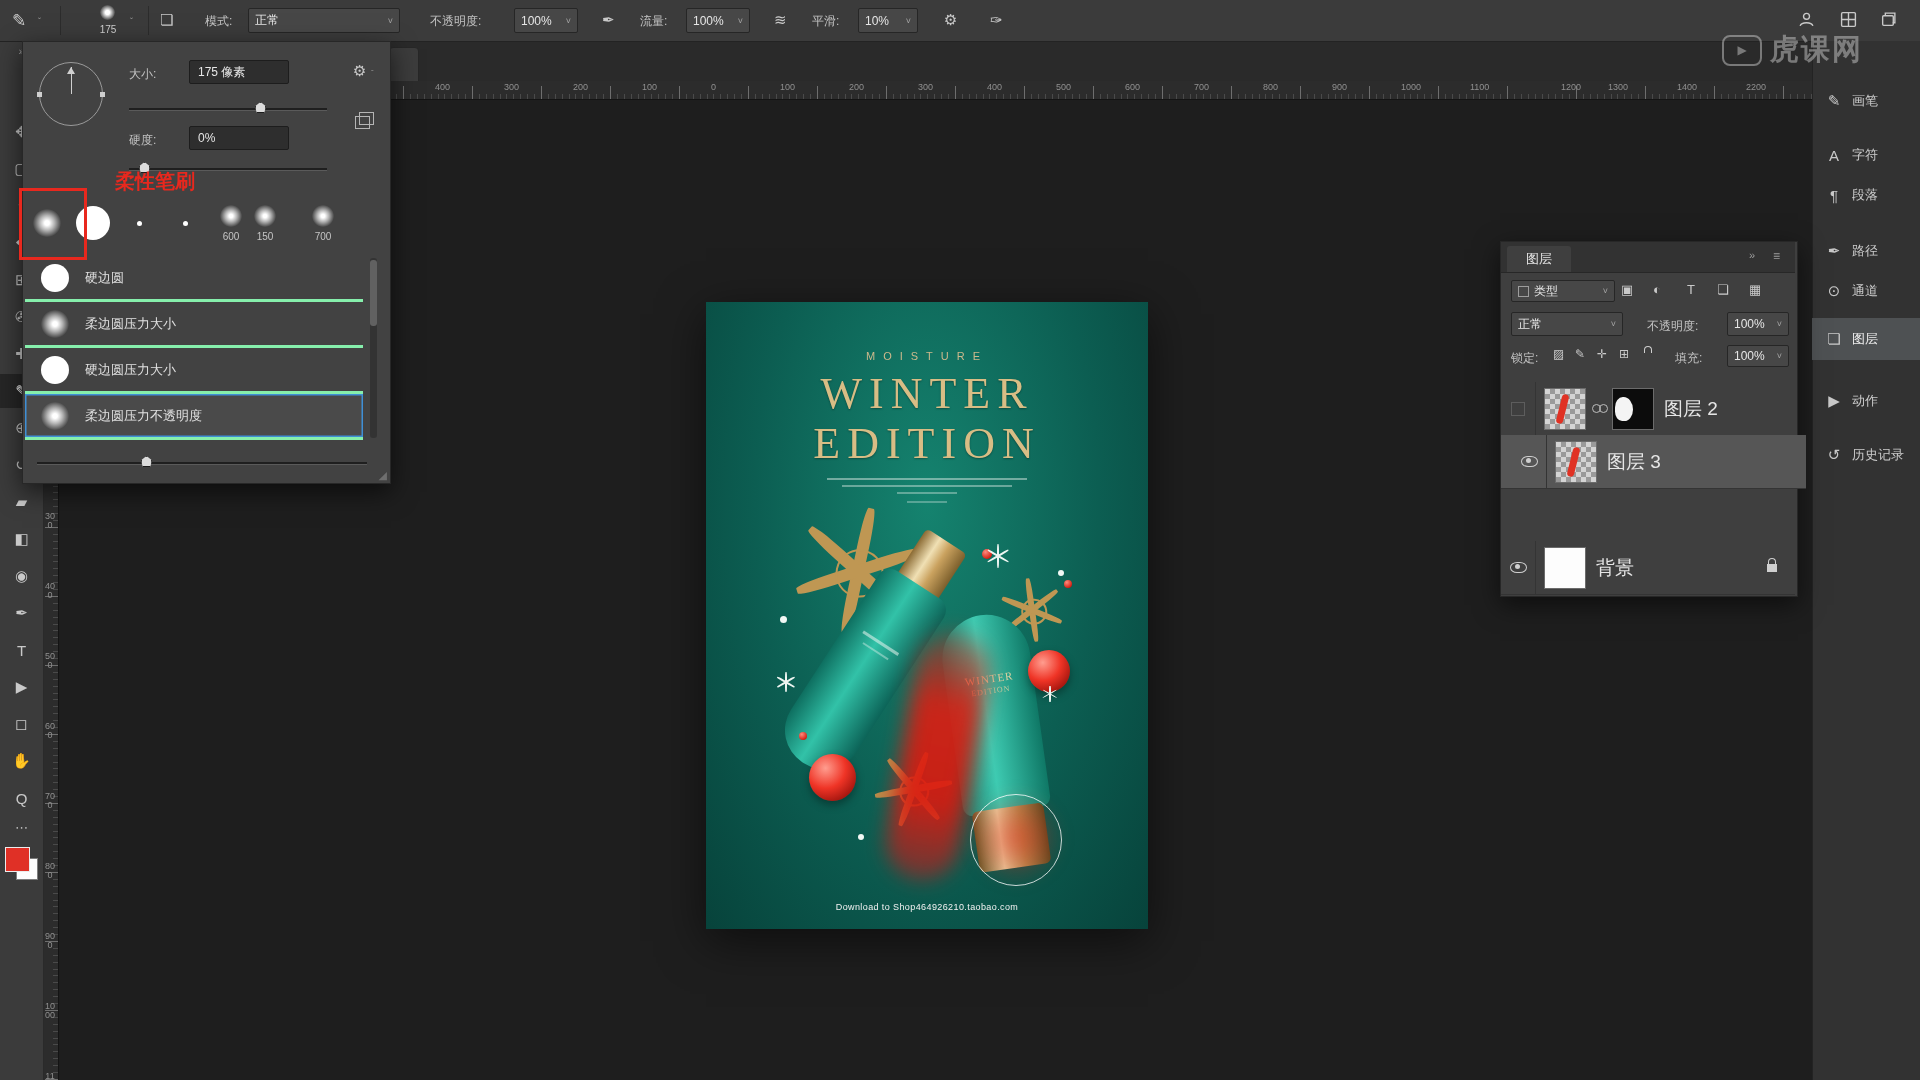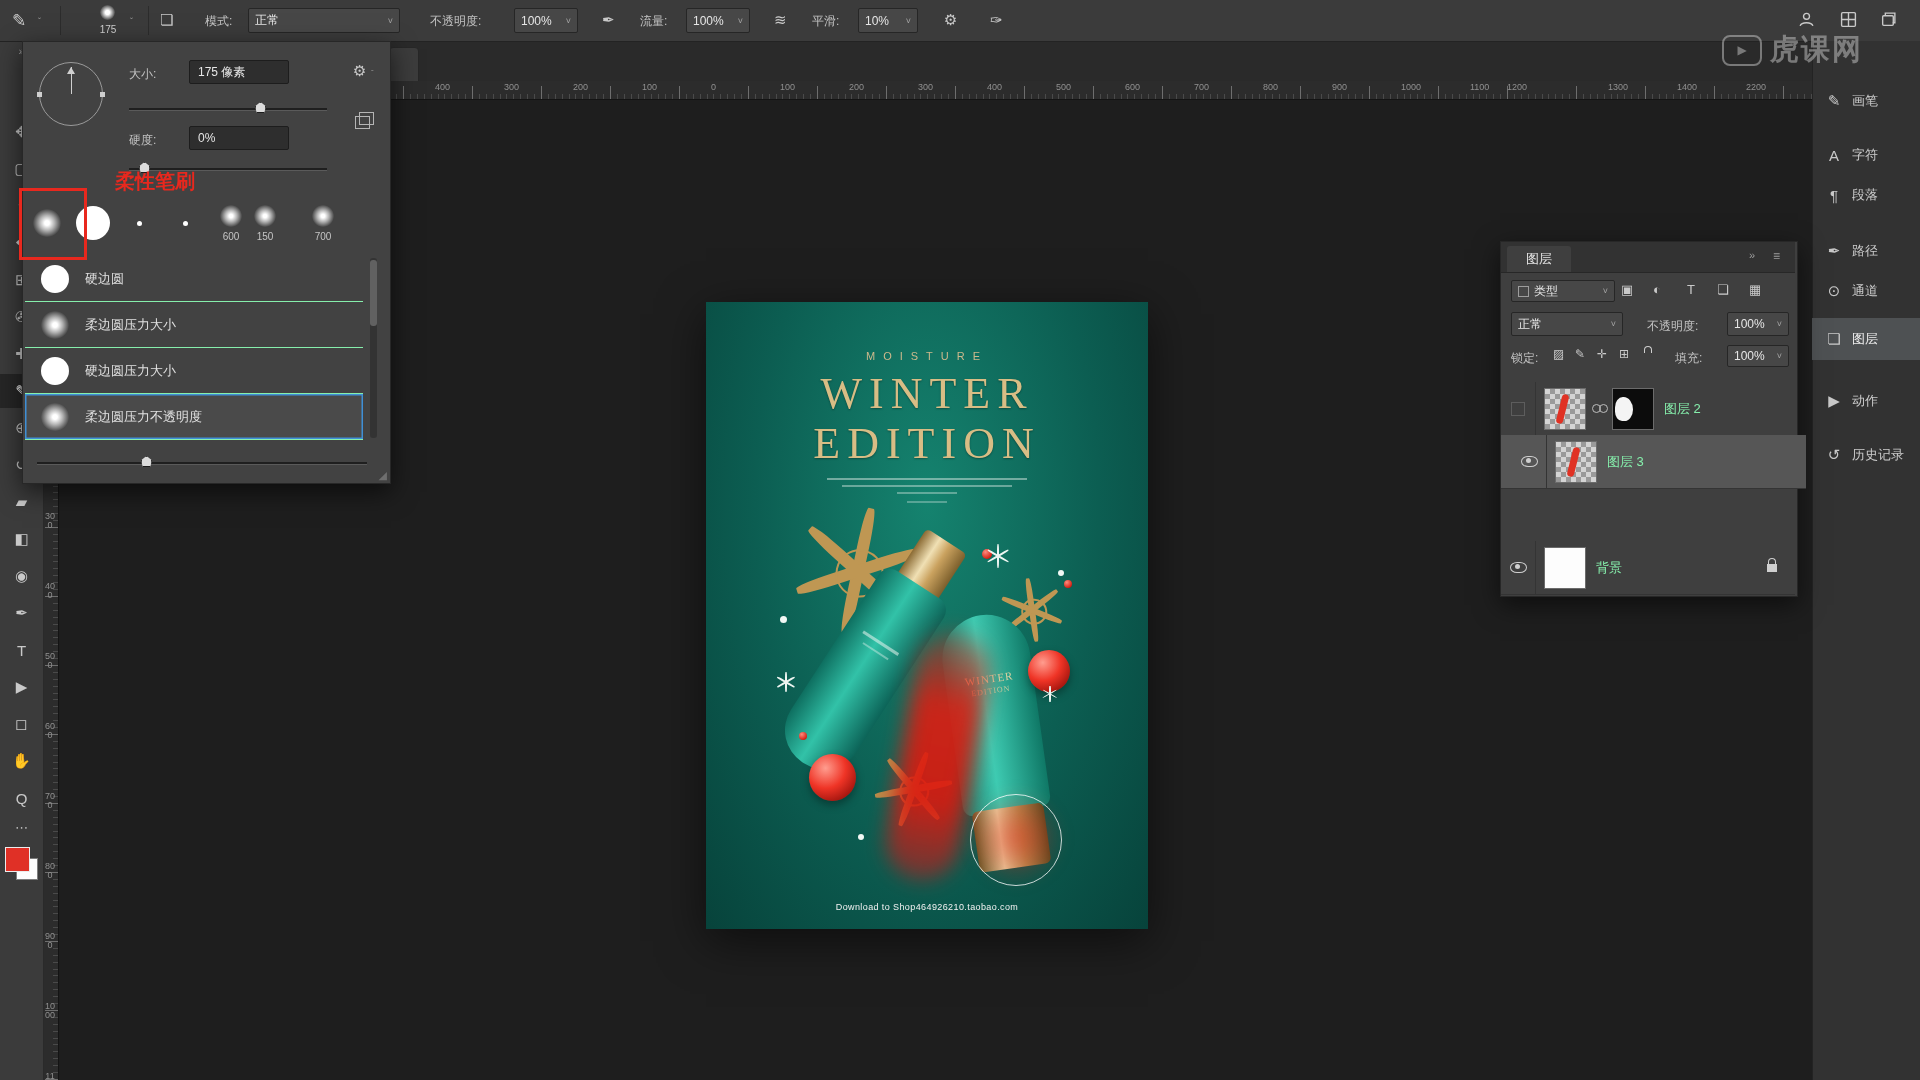--- a/index.html
+++ b/index.html
@@ -31,21 +31,21 @@
   .tool{position:absolute;left:0;width:43px;height:34px;display:flex;align-items:center;
         justify-content:center;font-size:15px;color:#c9c9c9;}
   .tool.active{background:#262626;color:#fff;}
   
   .popup{background:#424242;border:1px solid #272727;box-shadow:0 8px 24px rgba(0,0,0,.6);}
   .dot-soft{width:28px;height:28px;border-radius:50%;flex:none;
     background:radial-gradient(circle,#ffffff 12%,rgba(255,255,255,.6) 38%,rgba(255,255,255,0) 72%);}
   .dot-hard{width:28px;height:28px;border-radius:50%;background:#fff;flex:none;}
   .dot-tiny{width:5px;height:5px;border-radius:50%;background:#fff;flex:none;}
   .brow{position:absolute;left:2px;width:338px;height:46px;display:flex;align-items:center;gap:16px;
-        padding-left:16px;box-sizing:border-box;font-size:13px;color:#e0e0e0;border-bottom:1px solid #86efac;}
+        padding-left:16px;box-sizing:border-box;font-size:13px;color:#e0e0e0;border-bottom:3px solid #86efac;}
   .brow.sel{box-shadow:inset 0 0 0 1.5px #3f8fd6;background:#4a4a4a;}
   .pcell{position:absolute;top:150px;width:44px;height:62px;display:flex;flex-direction:column;
          align-items:center;justify-content:center;gap:4px;font-size:10px;color:#c5c5c5;}
   .track{position:absolute;height:2px;background:#1f1f1f;border-bottom:1px solid #5a5a5a;}
   .sthumb{position:absolute;width:11px;height:11px;background:#dcdcdc;border:1px solid #1c1c1c;
           box-sizing:border-box;clip-path:polygon(50% 0,100% 38%,84% 100%,16% 100%,0 38%);}
   .dial{position:absolute;width:62px;height:62px;border:1px solid #9a9a9a;border-radius:50%;}
   .dial::before{content:"";position:absolute;left:50%;top:4px;width:1px;height:27px;background:#cfcfcf;}
   .dial::after{content:"";position:absolute;left:50%;top:0;margin-left:-4px;border:4px solid transparent;
                border-bottom:7px solid #cfcfcf;}
@@ -61,21 +61,21 @@
   .panel{background:#3f3f3f;border:1px solid #272727;box-shadow:0 8px 24px rgba(0,0,0,.55);}
   .lrow{position:absolute;left:0;width:294px;height:53px;border-bottom:1px solid #343434;
         display:flex;align-items:center;}
   .lrow.sel{background:#565656;padding-left:11px;}
   .eyewell{width:34px;height:100%;border-right:1px solid #343434;display:flex;align-items:center;
            justify-content:center;flex:none;}
   .eye{width:15px;height:9px;border:1px solid #cfcfcf;border-radius:50%/60%;position:relative;}
   .eye::after{content:"";position:absolute;left:4px;top:1px;width:5px;height:5px;background:#cfcfcf;border-radius:50%;}
   .eyeoff{width:12px;height:12px;border:1px solid #5d5d5d;}
   .lthumb{width:40px;height:40px;margin-left:8px;border:1px solid #6b6b6b;flex:none;position:relative;overflow:hidden;}
-  .lname{font-size:13px;color:#86efac;margin-left:10px;white-space:nowrap;}
+  .lname{font-size:19px;color:#e5e5e5;margin-left:10px;white-space:nowrap;}
   .stroke-red{position:absolute;left:14px;top:5px;width:7px;height:30px;background:#e03224;
               border-radius:4px;transform:rotate(14deg);}
   .linkicon{position:relative;width:16px;height:9px;margin-left:6px;flex:none;}
   .linkicon::before,.linkicon::after{content:"";position:absolute;top:0;width:7px;height:7px;
               border:1.5px solid #bdbdbd;border-radius:50%;}
   .linkicon::before{left:0;}.linkicon::after{left:7px;}
   .lockcss{position:relative;width:10px;height:8px;background:#cfcfcf;flex:none;}
   .lockcss::before{content:"";position:absolute;left:1px;top:-6px;width:6px;height:6px;
               border:1.5px solid #cfcfcf;border-bottom:none;border-radius:4px 4px 0 0;}
   
@@ -205,21 +205,21 @@
     <span class="hlab" style="left:791px">200</span>
     <span class="hlab" style="left:860px">300</span>
     <span class="hlab" style="left:929px">400</span>
     <span class="hlab" style="left:998px">500</span>
     <span class="hlab" style="left:1067px">600</span>
     <span class="hlab" style="left:1136px">700</span>
     <span class="hlab" style="left:1205px">800</span>
     <span class="hlab" style="left:1274px">900</span>
     <span class="hlab" style="left:1343px">1000</span>
     <span class="hlab" style="left:1412px">1100</span>
-    <span class="hlab" style="left:1449px">1200</span>
+    <span class="hlab" style="left:1503px">1200</span>
     <span class="hlab" style="left:1550px">1300</span>
     <span class="hlab" style="left:1619px">1400</span>
     <span class="hlab" style="left:1688px">2200</span>
   </div>
   <div class="abs ruler-v" style="left:43px;top:99px;width:15px;height:981px;">
     <span class="vlab" style="top:63px">200</span>
     <span class="vlab" style="top:133px">100</span>
     <span class="vlab" style="top:203px">0</span>
     <span class="vlab" style="top:273px">100</span>
     <span class="vlab" style="top:343px">200</span>

